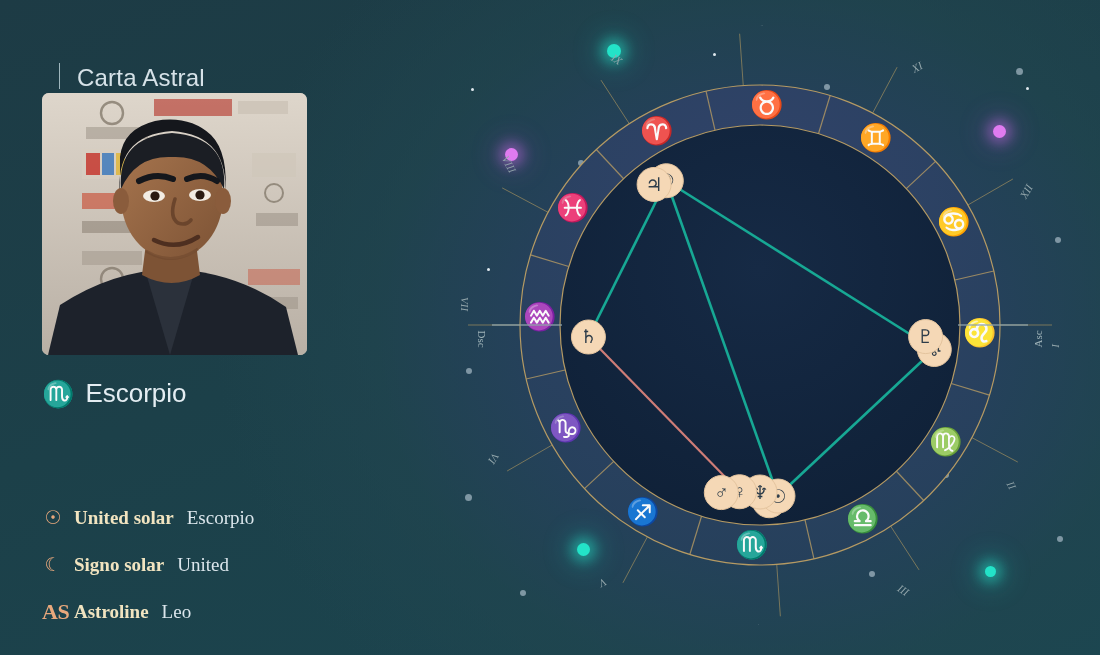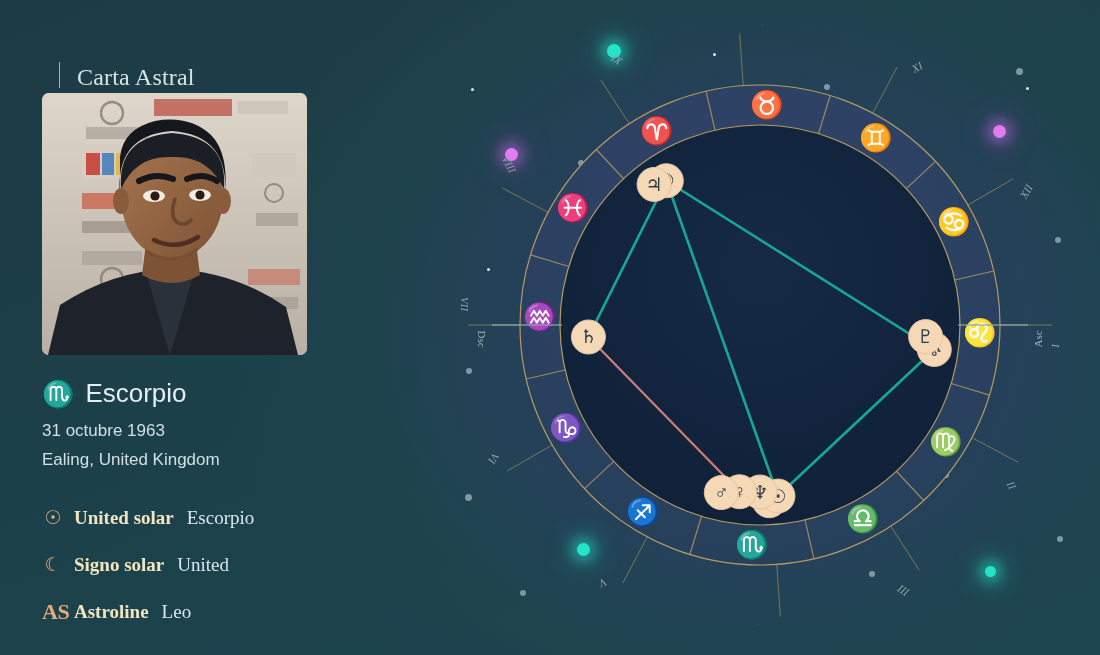--- a/index.html
+++ b/index.html
@@ -37,21 +37,21 @@
   .name {
     font-family:"Liberation Serif", serif;
     font-weight:700; font-size:30px; color:#f4e7c4;
     letter-spacing:.2px;
   }
   .name-sep {
     display:inline-block; width:1px; height:26px;
     background:#9fb6bd; margin:0 17px; position:relative; top:3px;
   }
   .subtitle {
-    font-family:Liberation Serif, serif;
+    font-family:Liberation Sans, sans-serif;
     font-size:24px; color:#d6e2e8; letter-spacing:.2px;margin-top:24px;
   }
 
   .brand {
     position:absolute; right:36px; top:20px;
     display:flex; align-items:center; gap:11px;
   }
   .brand-mark {
     width:30px; height:30px; border-radius:8px;
     border:1px solid #6b7f86;
@@ -213,24 +213,20 @@
         <path d="M104 158 q26 16 52 -2" stroke="#6d472e" stroke-width="3" fill="none" opacity=".55"></path>
       </g>
     </svg>
   </div>
 
   <div class="sun-line">
     <span class="sun-glyph">♏</span>
     <span class="sun-sign">Escorpio</span>
   </div>
 
-  <div class="meta">
-    <div>31 octubre 1963</div>
-    <div>Ealing, United Kingdom</div>
-  </div>
 
   <div class="facts">
     <div class="fact">
       <span class="fact-icon">☉</span>
       <span class="fact-label">United solar</span>
       <span class="fact-value">Escorpio</span>
     </div>
     <div class="fact">
       <span class="fact-icon">☾</span>
       <span class="fact-label">Signo solar</span>

